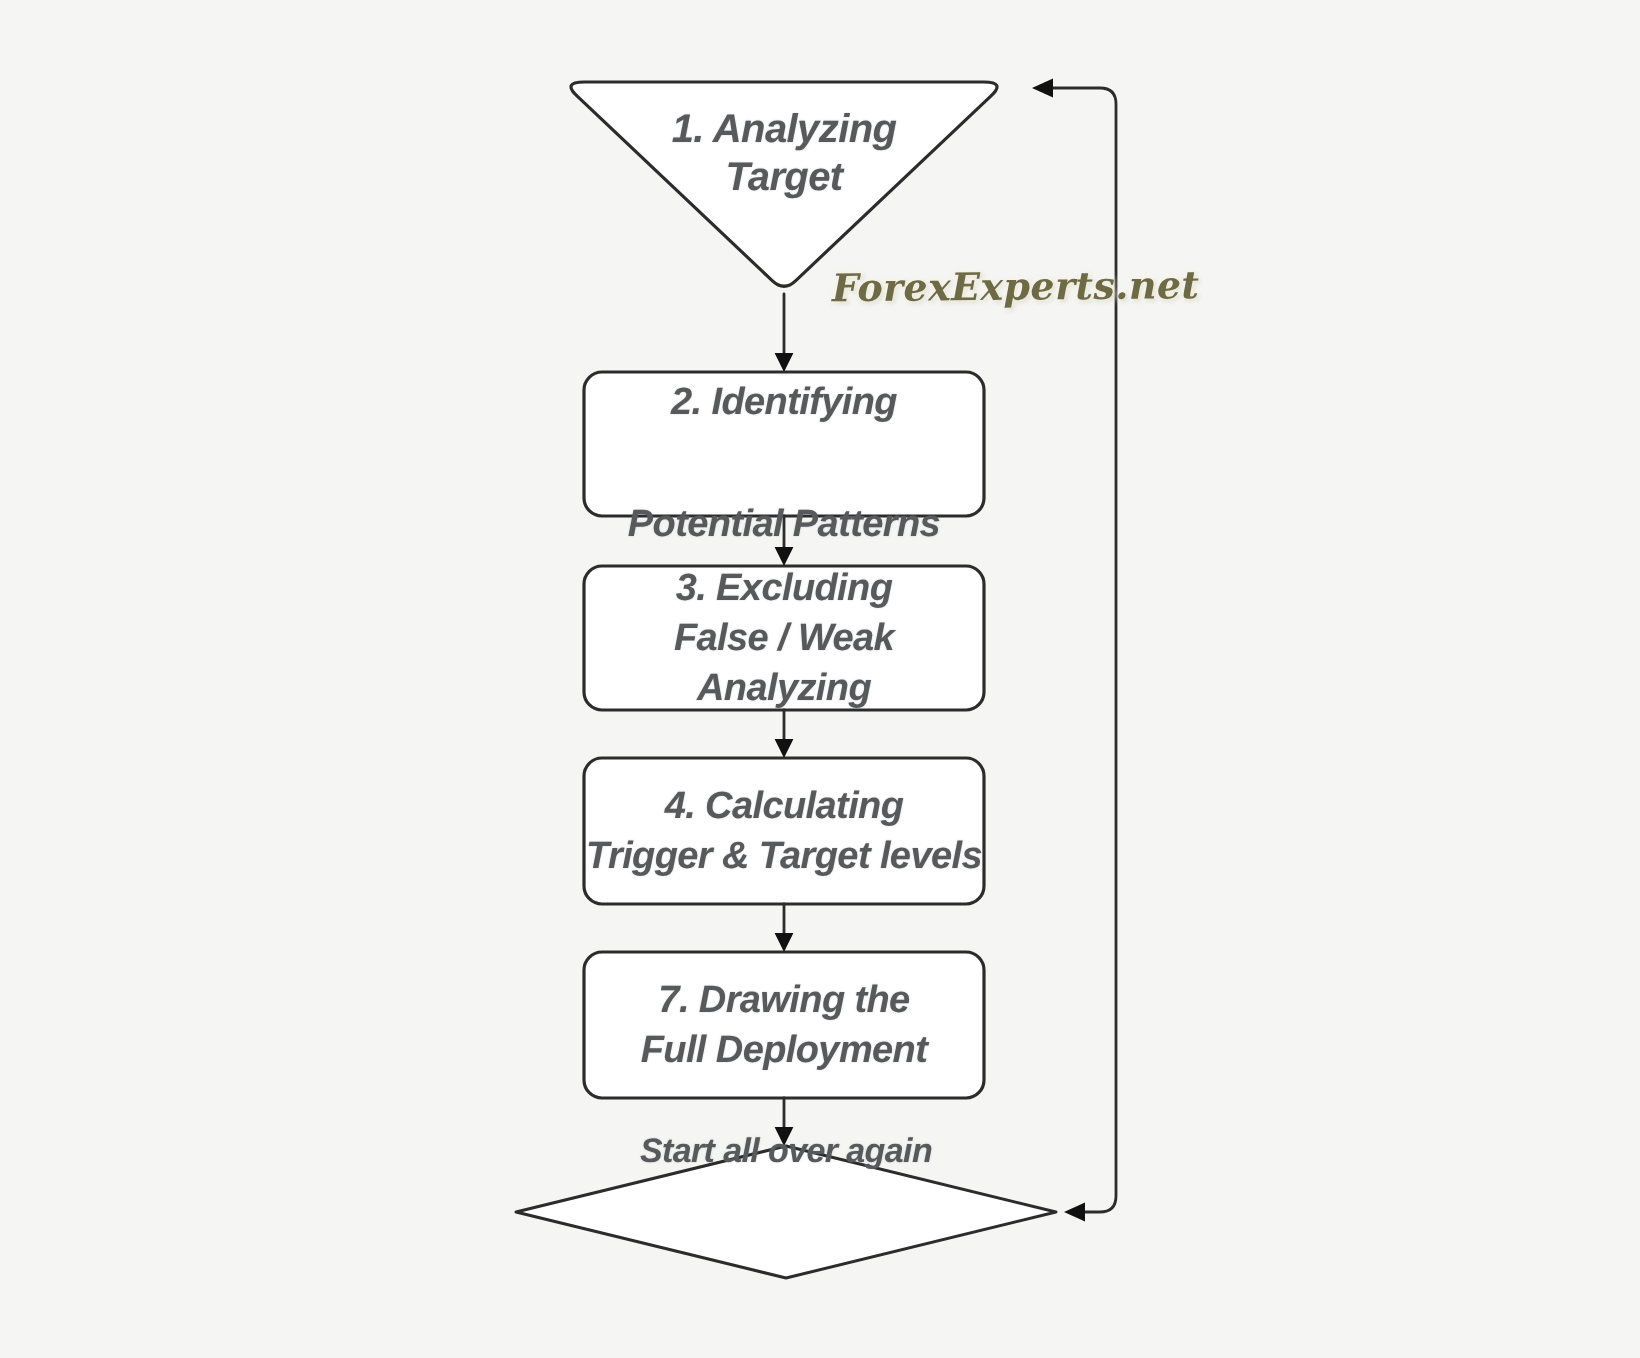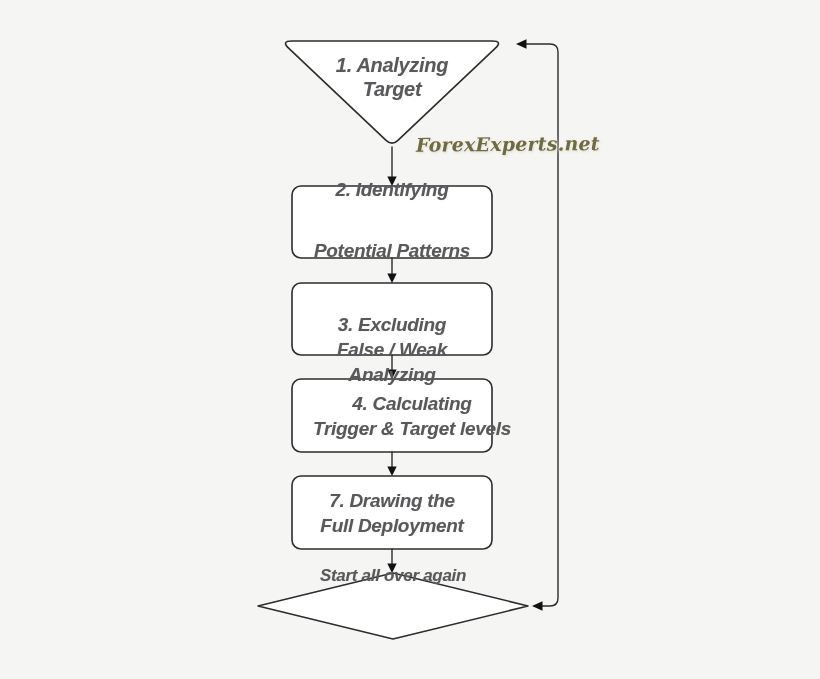--- a/index.html
+++ b/index.html
@@ -32,23 +32,23 @@
     color: #58595b;
     letter-spacing: -0.3px;
     text-shadow: 0 0 1px rgba(120,120,122,0.35);
     pointer-events: none;
   }
   .label-step1 {
     left: 281px; top: 48px; width: 222px; height: 58px;
     font-size: 20px; line-height: 24px;
   }
   .label-rect { left: 292px; width: 200px; height: 72px; font-size: 19px; line-height: 25px; }
-  .label-step2 { top: 184px; gap: 36px; }
-  .label-step3 { top: 283px; margin-top: 30px; }
-  .label-step4 { top: 379px; height: 73px; margin-left: 20px; }
+  .label-step2 { top: 196px; gap: 36px; }
+  .label-step3 { top: 283px; }
+  .label-step4 { top: 379px; height: 73px; }
   .label-step5 { top: 476px; height: 73px; }
   .label-loop {
     left: 263px; top: 543px; width: 260px; height: 66px;
     font-size: 17px; line-height: 20px;
   }
   .watermark {
     position: absolute;
     left: 416px; top: 129px;
     width: 150px; height: 30px;
     font-family: "DejaVu Serif", serif;

